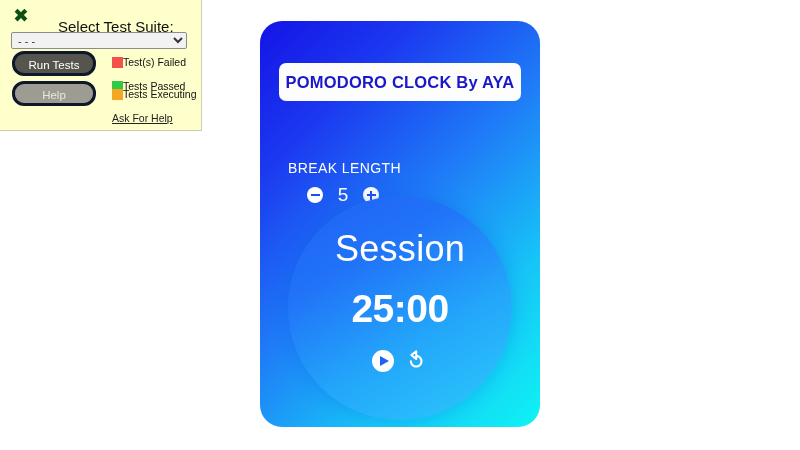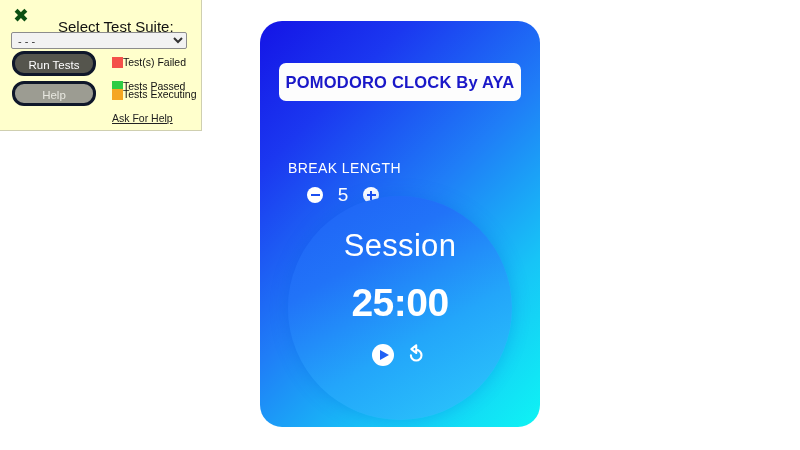--- a/index.html
+++ b/index.html
@@ -217,21 +217,21 @@
     border-radius: 50%;
     background: linear-gradient(150deg, #1f5ff6 0%, #2173f8 30%, #23a6fa 62%, #2ccbfb 100%);
     display: flex;
     flex-direction: column;
     align-items: center;
     justify-content: flex-start;
     box-shadow: 0 0 18px rgba(0, 80, 220, 0.25);
   }
   #timer-label {
     margin-top: 32px;
-    font-size: 31px;
+    font-size: 36px;
     color: #ffffff;
     font-weight: normal;
     letter-spacing: 0.3px;
   }
   #time-left {
     margin-top: 12px;
     font-size: 39px;
     line-height: 53px;
     color: #ffffff;
     font-weight: bold;

